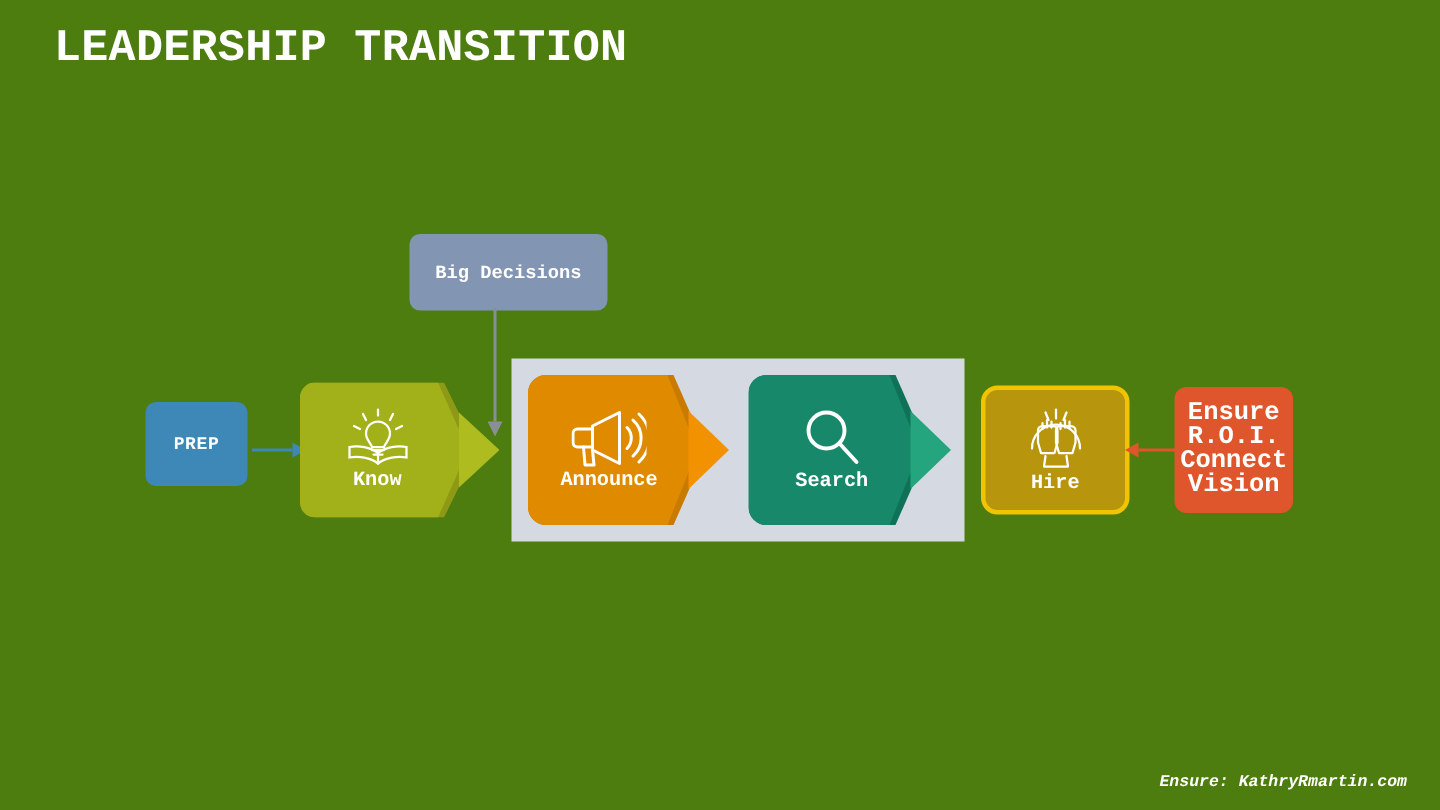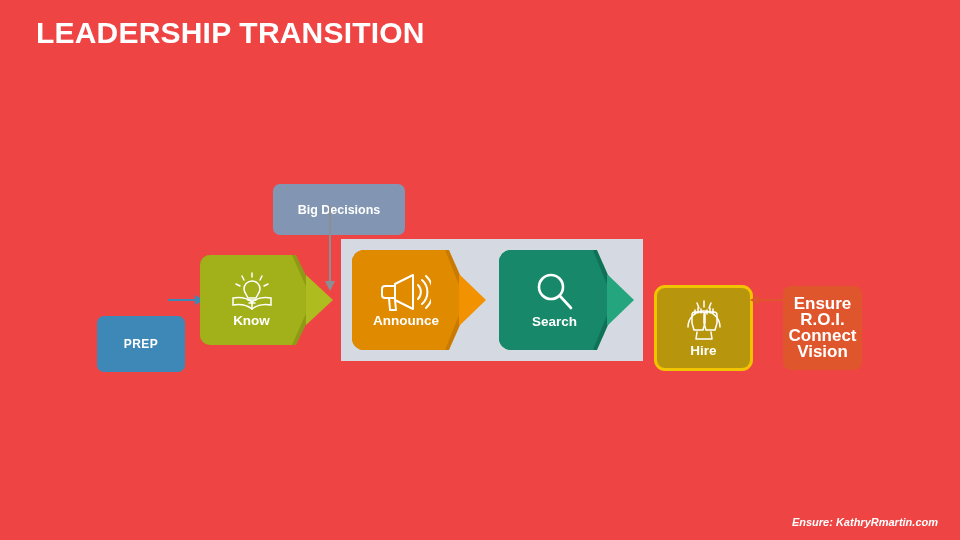--- a/index.html
+++ b/index.html
@@ -7,22 +7,23 @@
     padding: 0;
     background: #ffffff;
   }
   body {
     font-family: "Liberation Sans", sans-serif;
   }
   #slide {
     position: relative;
     width: 960px;
     height: 540px;
-    background: #ef4444;
+    background: #4d7c0f;
     overflow: hidden;
+    font-family: Liberation Mono, monospace;
   }
 
   
   #title {
     position: absolute;
     left: 36px;
     top: 16px;
     font-size: 30px;
     font-weight: bold;
     color: #ffffff;
@@ -68,28 +69,27 @@
   .node-box {
     position: absolute;
     box-sizing: border-box;
     border-radius: 6px;
     display: flex;
     flex-direction: column;
     align-items: center;
     justify-content: center;
     color: #ffffff;
     text-align: center;
-    margin-top: 28px;
   }
 
   
   #prep-box {
     left: 97px;
-    top: 288px;
-    width: 88px;
+    top: 268px;
+    width: 68px;
     height: 56px;
     background: #3d88b6;
     border-radius: 7px;
     font-size: 12px;
     font-weight: bold;
     letter-spacing: 0.4px;
   }
 
   
   #bigdec-box {

